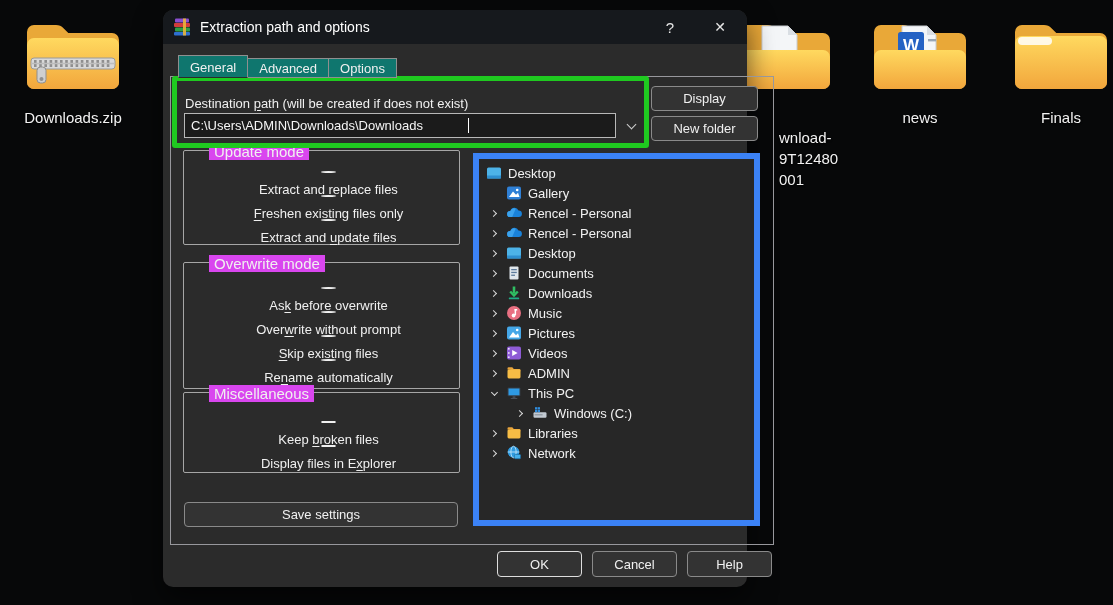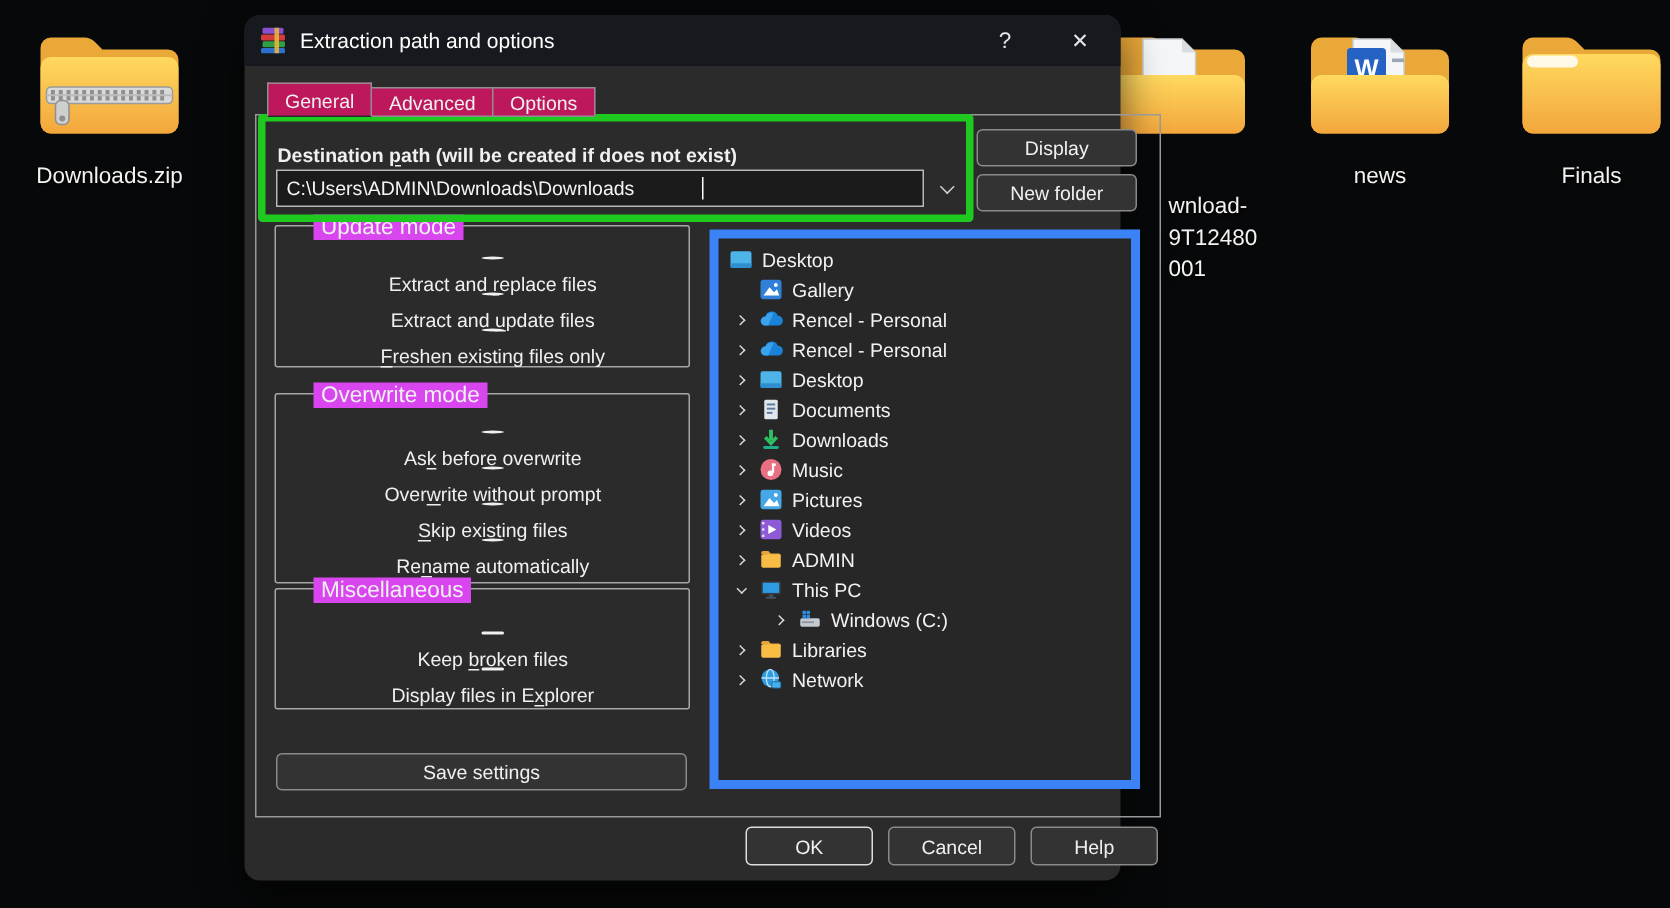--- a/index.html
+++ b/index.html
@@ -28,30 +28,30 @@
   }
   .titlebar .title { margin-left:9px; font-size:14px; color:#fff; }
   .titlebar .spacer { flex:1; }
   .tb-btn { width:34px; height:30px; display:flex; align-items:center; justify-content:center;
             font-size:15px; color:#e6e6e6; cursor:default; }
   .tb-btn.close { margin-left:16px; font-size:14px; }
 
   .tabs { position:absolute; left:15px; top:45px; display:flex; z-index:3; }
   .tab {
     height:20px; margin-top:3px; padding:2px 11px 0 11px; font-size:13px;
-    background:#be185d; border:1px solid #8f8f8f; margin-right:-1px; color:#f0f0f0;
+    background:#0f766e; border:1px solid #8f8f8f; margin-right:-1px; color:#f0f0f0;
   }
   .tab[data-active="true"] { height:23px; margin-top:0; padding-top:4px; border-bottom:1px solid #2b2b2b; z-index:4; position:relative; }
 
   .tabframe { position:absolute; left:7px; top:66px; width:604px; height:469px; border:1px solid #97979c; }
 
   .hlbox { position:absolute; left:9px; top:66px; width:477px; height:72px;
            border:5px solid #1fc920; border-radius:3px; z-index:2; }
 
-  .destlabel { position:absolute; left:22px; top:86px; font-size:13px; z-index:3;font-weight:bold; }
+  .destlabel { position:absolute; left:22px; top:86px; font-size:13px; z-index:3; }
   .key { text-decoration:underline; text-underline-offset:2px; }
 
   .pathinput {
     position:absolute; left:21px; top:103px; width:432px; height:25px; z-index:3;
     background:#1b1b1b; border:1px solid #b8b8b8; display:flex; align-items:center;
     padding:0 6px; font-size:13px; color:#f5f5f5; white-space:nowrap; overflow:hidden;gap:44px;
   }
   .caret { width:1px; height:15px; background:#fff; margin-left:1px; }
   .combo-drop { position:absolute; left:456px; top:103px; width:26px; height:25px; z-index:3;
                 display:flex; align-items:center; justify-content:center; }
@@ -198,25 +198,25 @@
     <div class="btn btn-newfolder">New folder</div>
 
     <div class="group g-update">
       <span class="group-title">Update mode</span>
       <div class="orow">
         <span class="radio" data-on="true"></span>
         <span><span>Extract and </span><span class="key">r</span><span>eplace files</span></span>
       </div>
       <div class="orow">
         <span class="radio" data-on="false"></span>
+        <span><span></span><span class="key">F</span><span>reshen existing files only</span></span>
+      </div>
+      <div class="orow">
+        <span class="radio" data-on="false"></span>
         <span><span>Extract and </span><span class="key">u</span><span>pdate files</span></span>
-      </div>
-      <div class="orow">
-        <span class="radio" data-on="false"></span>
-        <span><span></span><span class="key">F</span><span>reshen existing files only</span></span>
       </div>
     </div>
 
     <div class="group g-over">
       <span class="group-title">Overwrite mode</span>
       <div class="orow">
         <span class="radio" data-on="true"></span>
         <span><span>As</span><span class="key">k</span><span> before overwrite</span></span>
       </div>
       <div class="orow">

